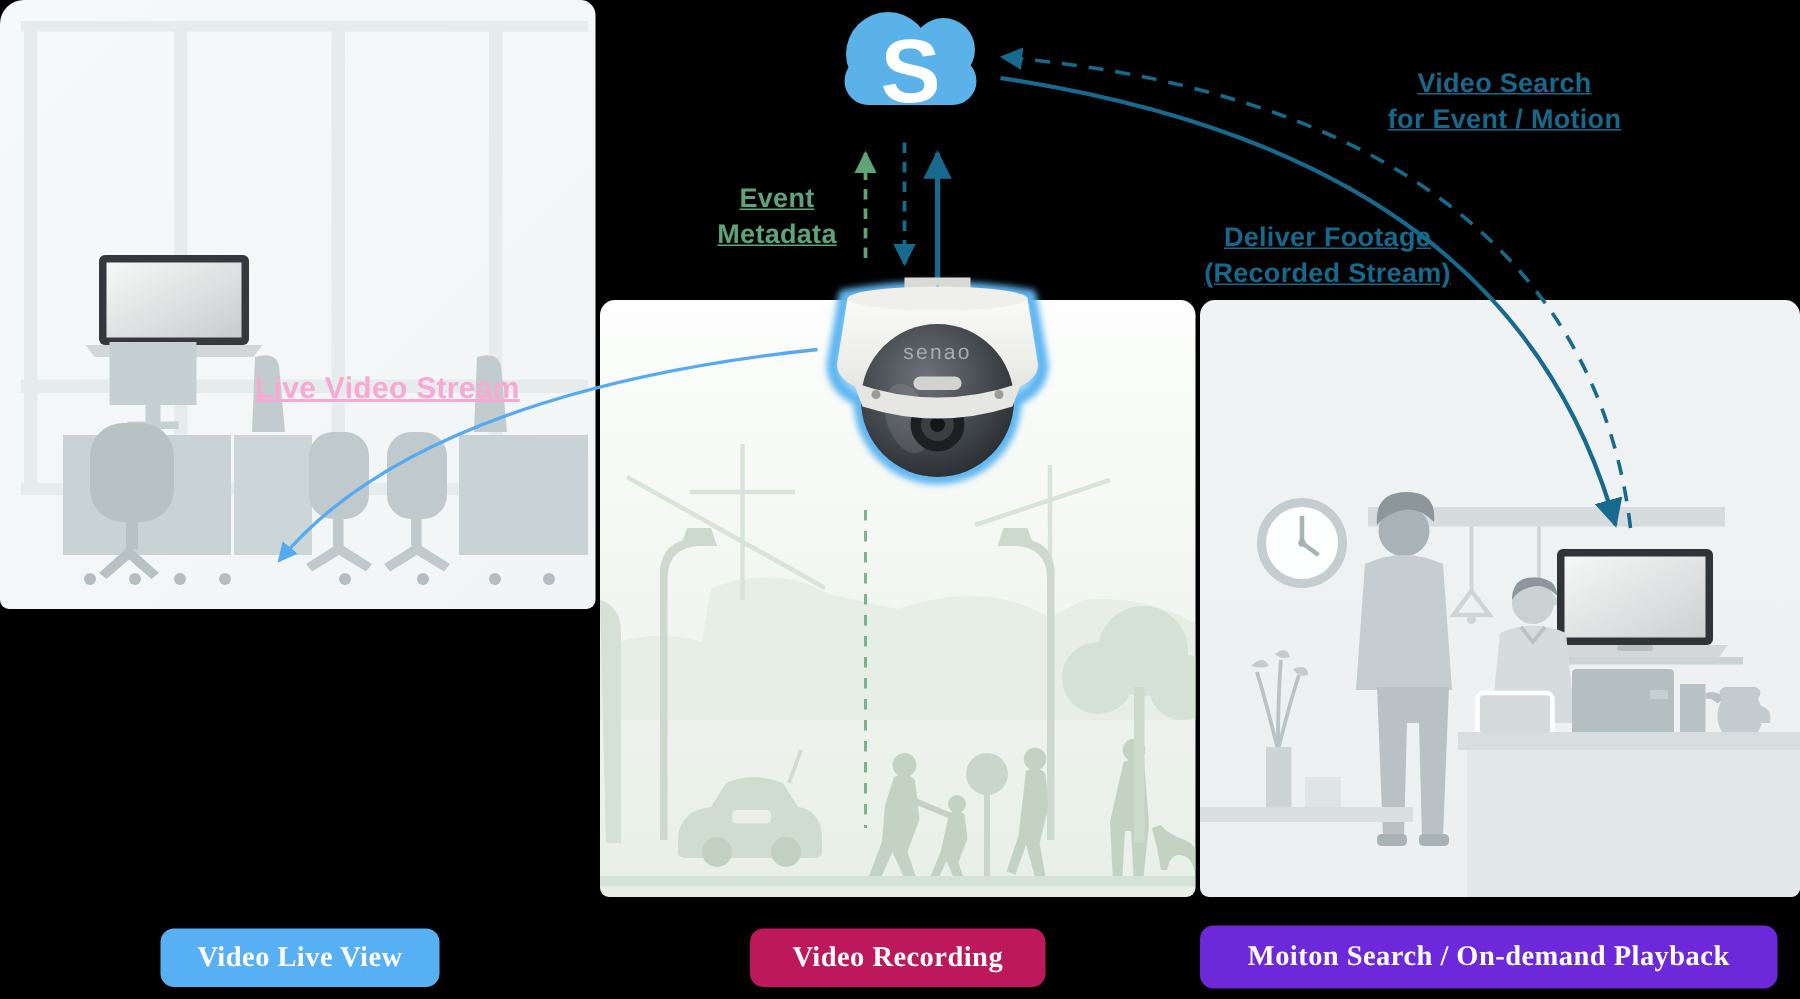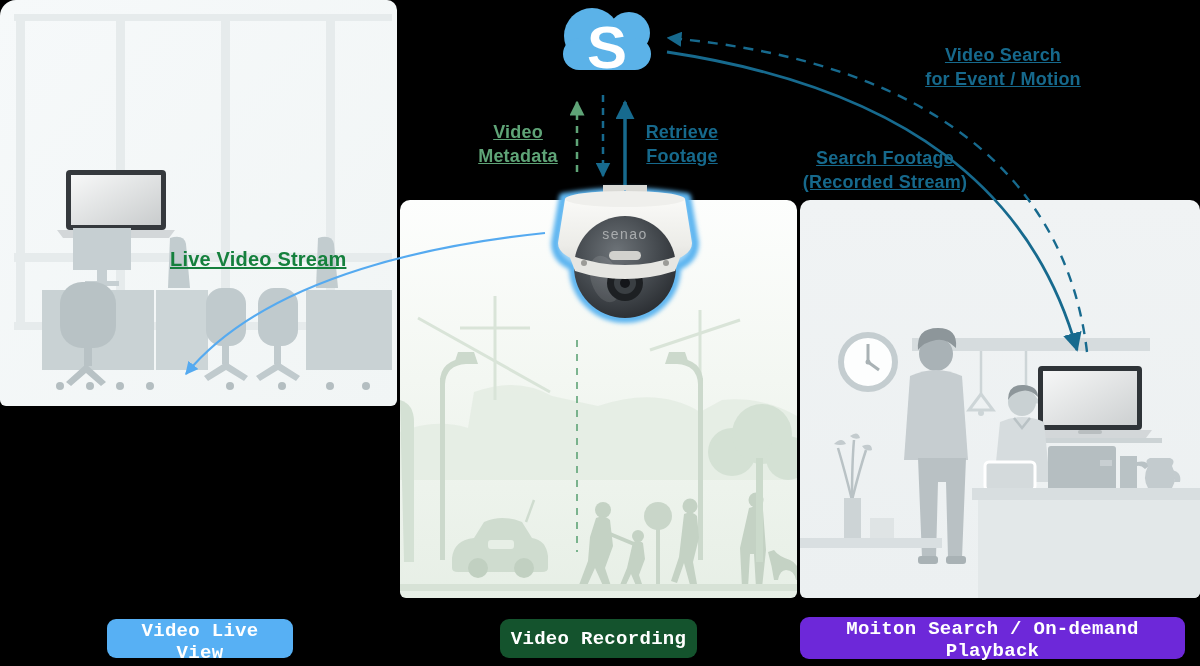--- a/index.html
+++ b/index.html
@@ -22,33 +22,33 @@
     font-size:60px;font-weight:700;color:#fff;line-height:80px;}
 
   
   .camera{position:absolute;left:539px;top:183px;width:172px;height:152px;z-index:4;}
 
   
   .lbl{position:absolute;z-index:5;font-weight:700;font-size:18px;line-height:1.32;
     white-space:pre-line;letter-spacing:.2px;text-align:center;text-decoration:underline;}
   .lbl-green{color:#5fa477;}
   .lbl-teal{color:#16698c;}
-  .lbl-blue{color:#15803d;}
+  .lbl-blue{color:#f9a8d4;}
   .lbl-metadata{left:458px;top:121px;width:120px;}
   .lbl-retrieve{left:622px;top:121px;width:120px;}
   .lbl-search{left:908px;top:44px;width:190px;}
   .lbl-deliver{left:790px;top:147px;width:190px;}
   .lbl-live{left:170px;top:246px;font-size:20px;text-align:left;}
 
   
   .btn{position:absolute;z-index:5;border:none;border-radius:9px;color:#fff;
-    font-family:Liberation Mono, monospace;font-weight:700;font-size:19px;
+    font-family:Liberation Serif, serif;font-weight:700;font-size:19px;
     letter-spacing:.3px;cursor:pointer;box-shadow:0 1px 3px rgba(0,0,0,.55);}
   .btn-live{left:107px;top:619px;width:186px;height:39px;background:#57b0f4;}
-  .btn-rec{left:500px;top:619px;width:197px;height:39px;background:#14532d;}
+  .btn-rec{left:500px;top:619px;width:197px;height:39px;background:#be185d;}
   .btn-search{left:800px;top:617px;width:385px;height:42px;background:#6d28d9;}
 </style>
 </head>
 <body>
 
 <div class="stage">
 
   <div class="panel panel-left">
     <svg width="397" height="406" viewBox="0 0 397 406">
       <defs>
@@ -316,27 +316,25 @@
 
       <path d="M30,72 Q86,92 142,72 L136,88 Q86,104 36,88 Z" fill="#e6e6e2"></path>
       <rect x="70" y="68" width="32" height="9" rx="4.5" fill="#d2d2ce"></rect>
       <circle cx="45" cy="80" r="3" fill="#9b9b97"></circle>
       <circle cx="127" cy="80" r="3" fill="#9b9b97"></circle>
 
       <text x="86" y="56" text-anchor="middle" font-family="Liberation Sans, sans-serif" font-size="14" letter-spacing="1.5" fill="#a9acae">senao</text>
     </svg>
   </div>
 
-  <div class="lbl lbl-green lbl-metadata">Video
+  <div class="lbl lbl-green lbl-metadata">Event
 Metadata</div>
-  <div class="lbl lbl-teal lbl-retrieve">Retrieve
-Footage</div>
   <div class="lbl lbl-teal lbl-search">Video Search
 for Event / Motion</div>
-  <div class="lbl lbl-teal lbl-deliver">Search Footage
+  <div class="lbl lbl-teal lbl-deliver">Deliver Footage
 (Recorded Stream)</div>
   <div class="lbl lbl-blue lbl-live">Live Video Stream</div>
 
   <button class="btn btn-live">Video Live View</button>
   <button class="btn btn-rec">Video Recording</button>
   <button class="btn btn-search">Moiton Search / On-demand Playback</button>
 
 </div>
 
 </body></html>

